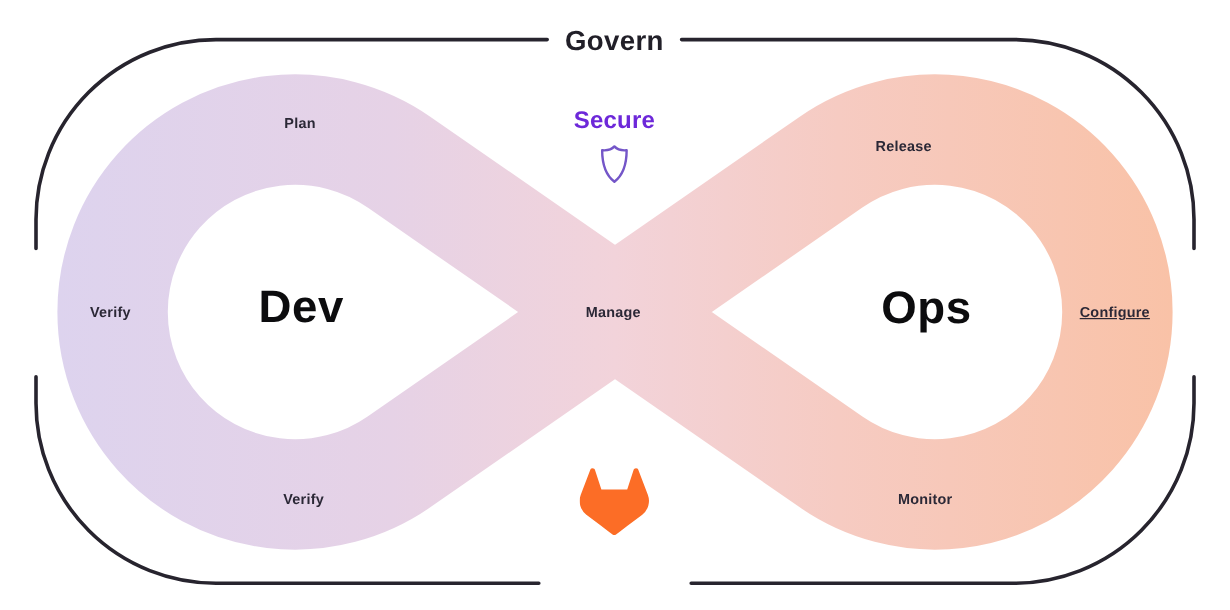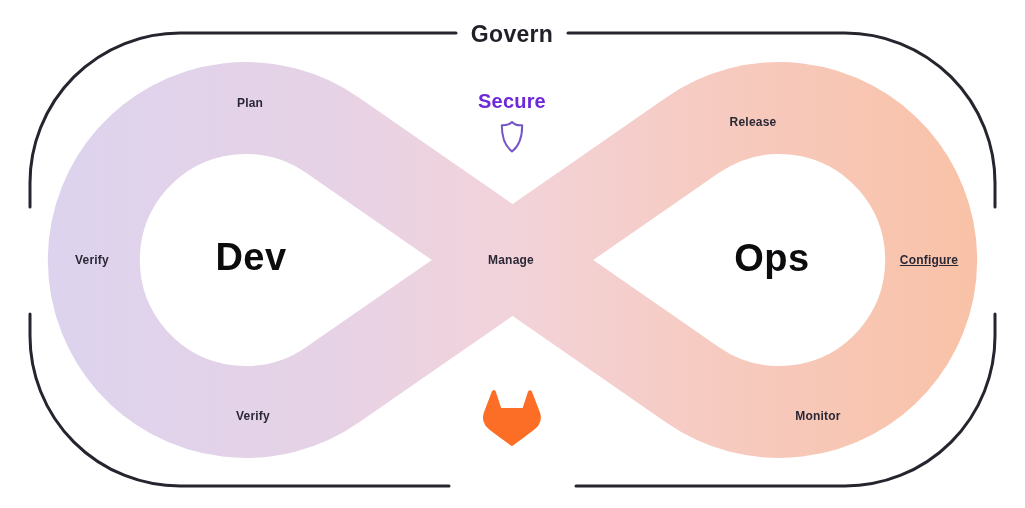--- a/index.html
+++ b/index.html
@@ -98,15 +98,15 @@
   <div class="label" style="left:511px; top:260px;">Manage</div>
 
   <div class="label loop-title" style="left:251px; top:257px;">Dev</div>
   <div class="label" style="left:250px; top:103px;">Plan</div>
   <div class="label" style="left:92px; top:260px;">Verify</div>
   <div class="label" style="left:253px; top:416px;text-align:center;">Verify</div>
 
   <div class="label loop-title" style="left:772px; top:258px;text-align:center;">Ops</div>
   <div class="label" style="left:753px; top:103px;margin-top:19px;">Release</div>
   <div class="label" style="left:929px; top:260px;text-decoration:underline;">Configure</div>
-  <div class="label" style="left:771px; top:416px;margin-left:47px;">Monitor</div>
+  <div class="label" style="left:771px; top:416px;">Monitor</div>
 
 </div>
 
 </body></html>

